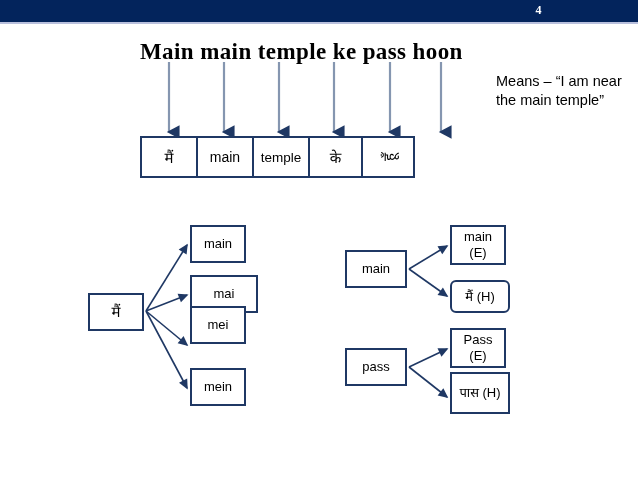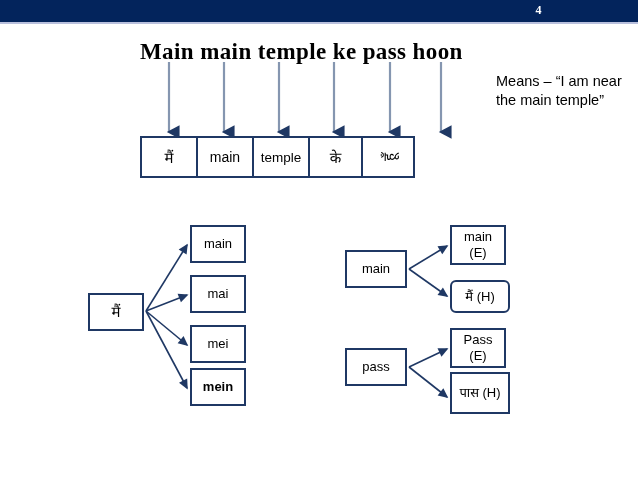--- a/index.html
+++ b/index.html
@@ -123,23 +123,23 @@
     text-align: center;
     font-size: 13px;
     color: #000000;
     line-height: 16px;
   }
   .dbox.two-line { flex-direction: column; }
 
   
   #box-src-main-hi { left: 88px;  top: 293px; width: 56px; height: 38px; font-size: 15px; }
   #box-v-main      { left: 190px; top: 225px; width: 56px; height: 38px; }
-  #box-v-mai       { left: 190px; top: 275px; width: 56px; height: 38px; }
-  #box-v-mei       { left: 190px; top: 325px; width: 56px; height: 38px; }
-  #box-v-mein      { left: 190px; top: 368px; width: 56px; height: 38px; font-weight: bold; }
+  #box-v-mai       { left: 190px; top: 275px; width: 68px; height: 38px; }
+  #box-v-mei       { left: 190px; top: 306px; width: 56px; height: 38px; }
+  #box-v-mein      { left: 190px; top: 368px; width: 56px; height: 38px; }
 
   
   #box-main-src    { left: 345px; top: 250px; width: 62px; height: 38px; }
   #box-main-e      { left: 450px; top: 225px; width: 56px; height: 40px; }
   #box-main-h      { left: 450px; top: 280px; width: 60px; height: 33px; border-radius: 6px; }
 
   
   #box-pass-src    { left: 345px; top: 348px; width: 62px; height: 38px; }
   #box-pass-e      { left: 450px; top: 328px; width: 56px; height: 40px; }
   #box-pass-h      { left: 450px; top: 364px; width: 60px; height: 42px; margin-top: 8px; }

